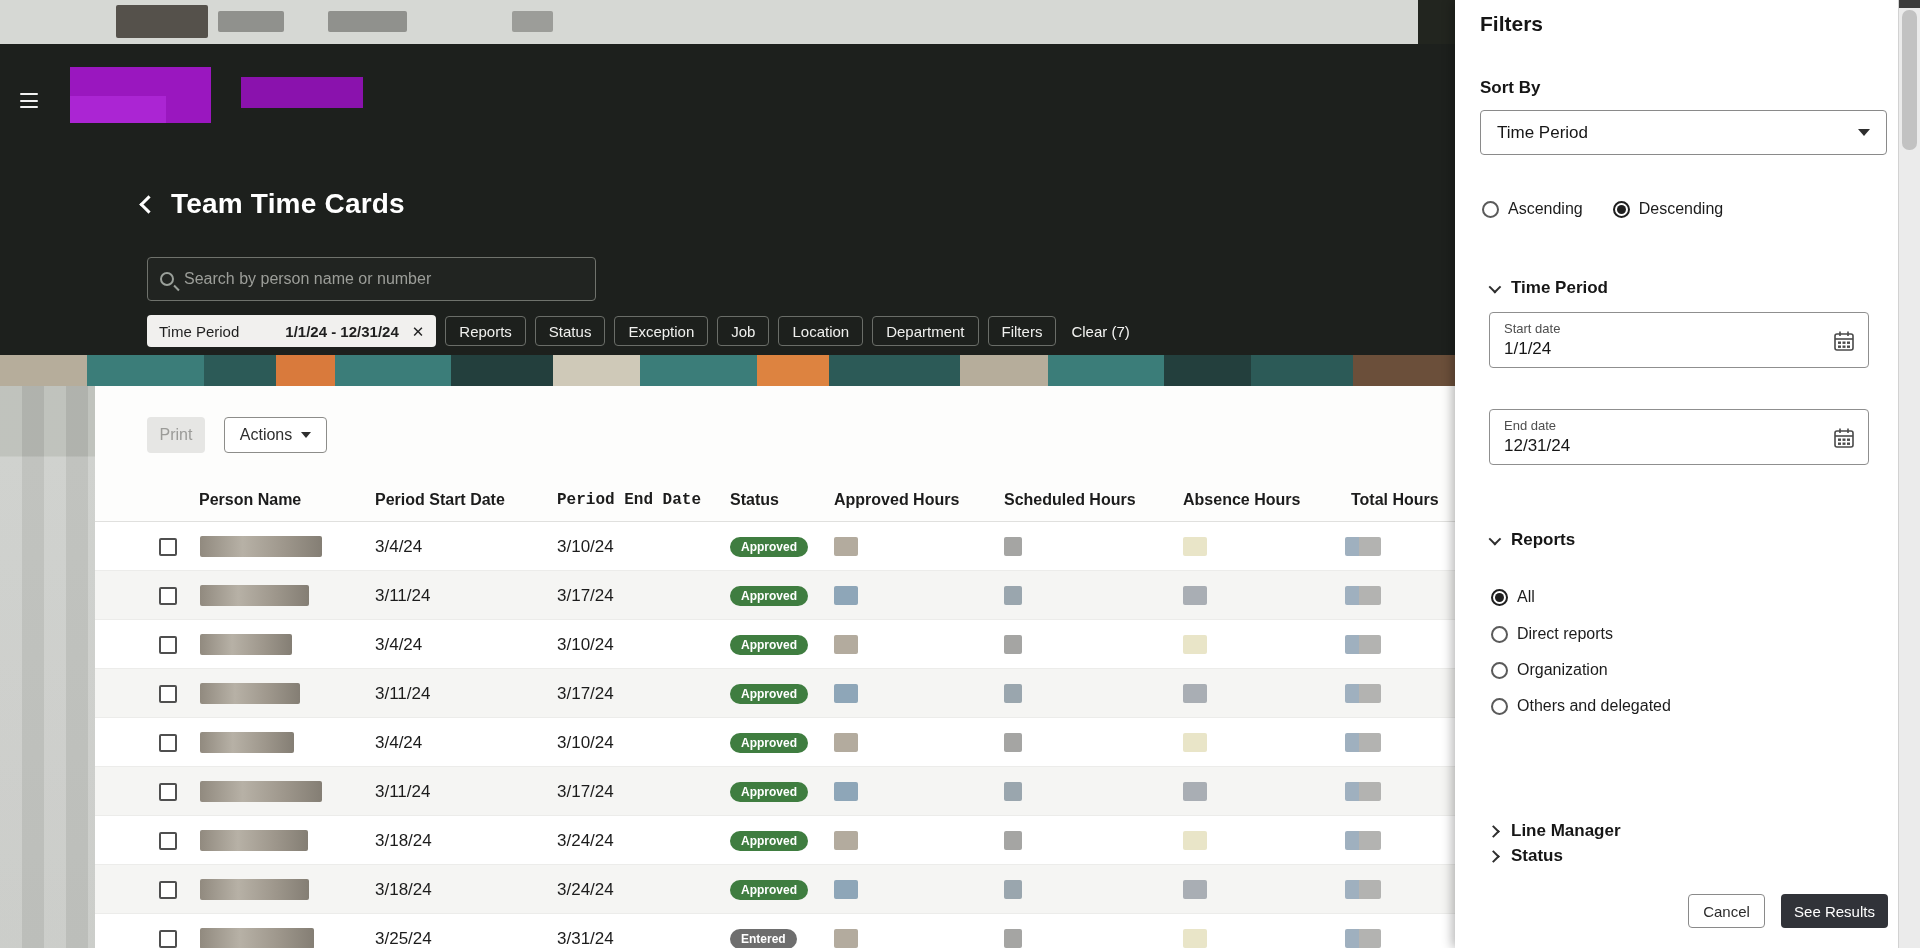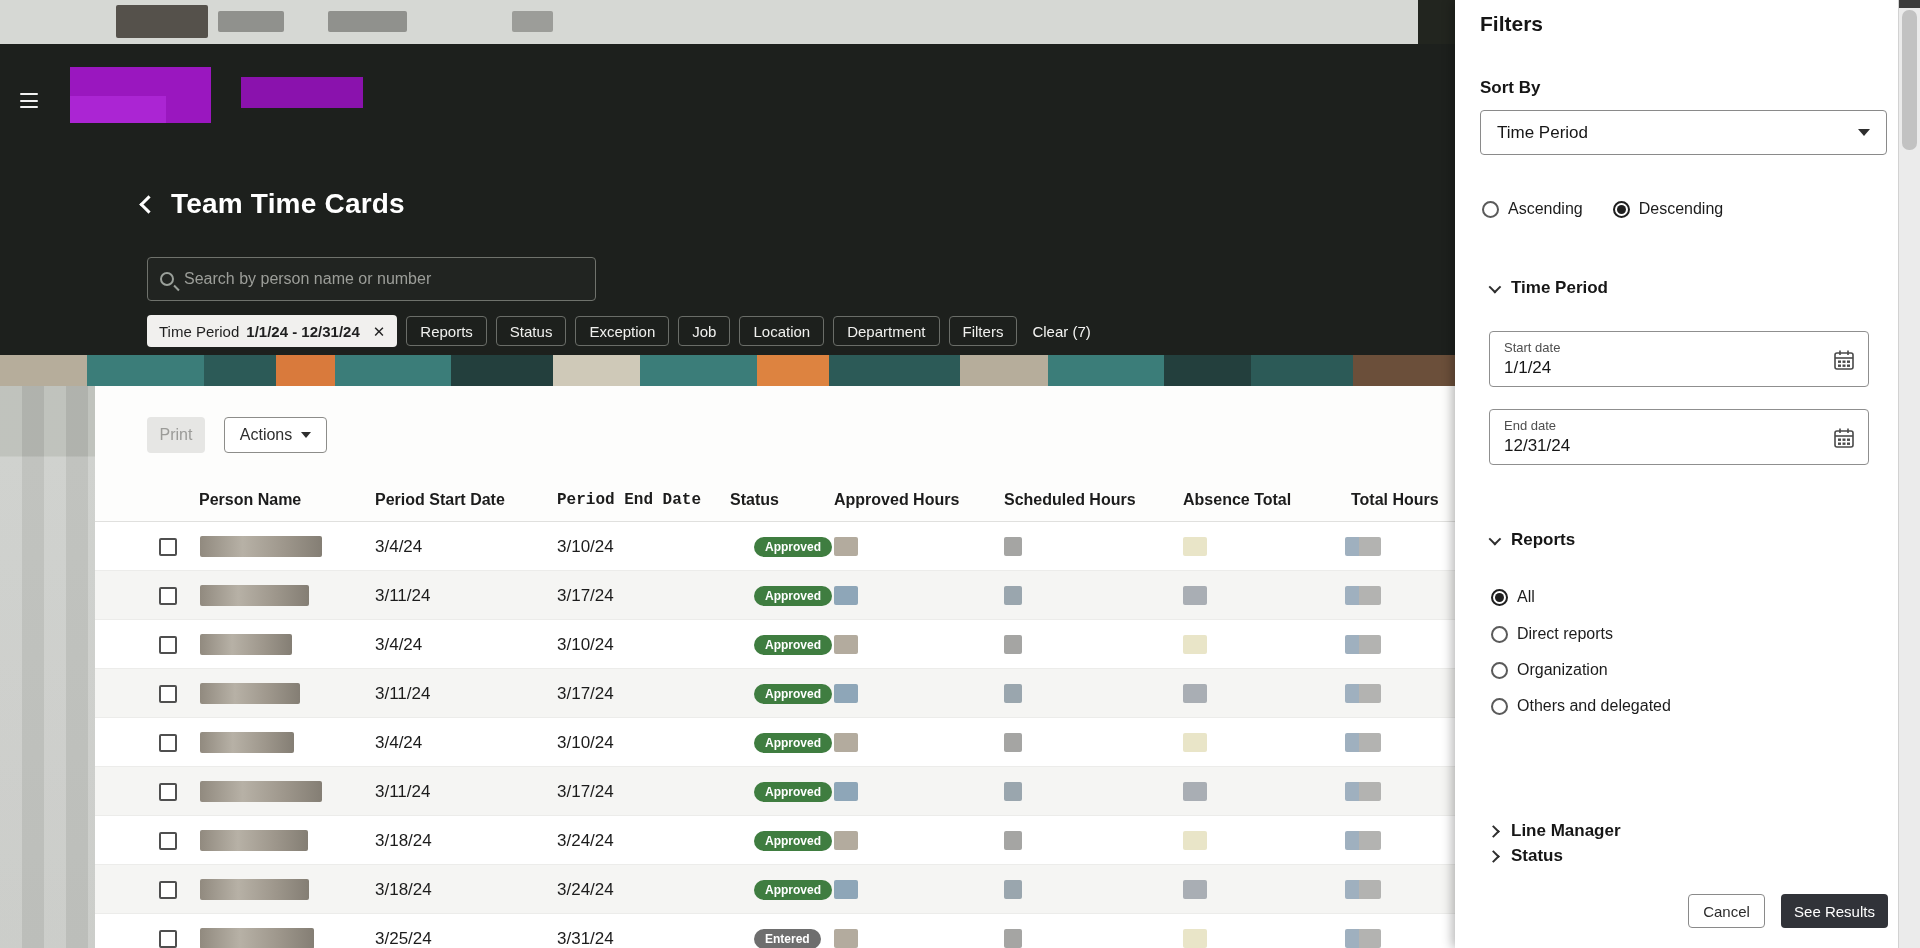--- a/index.html
+++ b/index.html
@@ -29,21 +29,21 @@
   .page-title { color:#fff; font-size:28px; font-weight:bold; letter-spacing:.2px; }
 
   .search-box { position:absolute; left:147px; top:213px; width:449px; height:44px; border:1px solid #6f726c; border-radius:4px; display:flex; align-items:center; padding:0 12px; gap:10px; background:rgba(255,255,255,0.02); }
   .search-icon { position:relative; width:14px; height:14px; border:2px solid #9aa09a; border-radius:50%; flex:0 0 auto; }
   .search-icon::after { content:""; position:absolute; width:7px; height:2px; background:#9aa09a; transform:rotate(45deg); left:11px; top:13px; }
   .search-input { flex:1; background:transparent; border:none; outline:none; color:#e8e8e8; font-size:16px; font-family:"Liberation Sans",sans-serif; }
   .search-input::placeholder { color:#9c9e99; }
 
   .chips-row { position:absolute; left:147px; top:270px; height:34px; display:flex; align-items:center; gap:9px; }
   .chip { height:32px; background:#f1f0ee; border-radius:4px; display:flex; align-items:center; gap:7px; padding:0 12px; color:#1f1f1f; font-size:15px; cursor:pointer; }
-  .chip b { font-weight:bold; }
+  .chip b { font-weight:bold;margin-left:39px; }
   .chip-close { margin-left:6px; font-size:15px; color:#1f1f1f; cursor:pointer; line-height:1; }
   .fbtn { height:30px; background:transparent; border:1px solid #6a6d68; border-radius:4px; color:#f0f0ee; font-size:15px; padding:0 13px; cursor:pointer; font-family:"Liberation Sans",sans-serif; }
   .clear-link { color:#f5f5f3; font-size:15px; margin-left:6px; cursor:pointer; white-space:nowrap; }
 
   
   .mural { position:absolute; left:0; top:355px; width:1455px; height:31px;
     background:linear-gradient(90deg,
       #b6ad9b 0%,#b6ad9b 6%,#3b7d79 6%,#3b7d79 14%,#2c5a57 14%,#2c5a57 19%,
       #d97a3c 19%,#d97a3c 23%,#3b7d79 23%,#3b7d79 31%,#233f3d 31%,#233f3d 38%,
       #cfc9b8 38%,#cfc9b8 44%,#3b7d79 44%,#3b7d79 52%,#dd8340 52%,#dd8340 57%,
@@ -63,21 +63,21 @@
   .thead { position:absolute; left:0; top:92px; width:1360px; height:44px; border-bottom:1px solid #e0e0de; }
   .th { position:absolute; top:0; height:44px; display:flex; align-items:center; font-weight:bold; font-size:16px; color:#1c1c1c; white-space:nowrap; }
   .rows { position:absolute; left:0; top:136px; width:1360px; }
   .row { position:relative; height:49px; border-bottom:1px solid #ececea; background:#fff; }
   .row:nth-child(even) { background:#f5f5f3; }
   .cell { position:absolute; top:0; height:49px; display:flex; align-items:center; font-size:17px; color:#1c1c1c; }
   .c-check  { left:64px; }
   .c-name   { left:105px; }
   .c-start  { left:280px; }
   .c-end    { left:462px; }
-  .c-status { left:659px; }
+  .c-status { left:635px; }
   .c-rep    { left:739px; }
   .c-sch    { left:909px; }
   .c-abs    { left:1088px; }
   .c-tot    { left:1250px; } .th-name { left:104px; } .th-start { left:280px; } .th-end { left:462px;font-family:Liberation Mono, monospace; }
   .th-status{ left:635px; } .th-rep { left:739px; } .th-sch { left:909px; } .th-abs { left:1088px; } .th-tot { left:1256px; }
 
   .cbox { width:18px; height:18px; border:2px solid #4f4f4f; border-radius:2px; background:#fff; cursor:pointer; }
   .nameblock { height:21px; border-radius:2px;
     background:linear-gradient(90deg,#918a7f,#b7b1a6 35%,#9d968b 70%,#847e74); }
   .pill { display:inline-block; padding:3px 11px; border-radius:11px; font-size:12px; font-weight:bold; color:#fff; background:#3f7d40; line-height:14px; }
@@ -184,21 +184,21 @@
       <span class="caret-down"></span>
     </div>
 
     <div class="thead">
       <div class="th th-name">Person Name</div>
       <div class="th th-start">Period Start Date</div>
       <div class="th th-end">Period End Date</div>
       <div class="th th-status">Status</div>
       <div class="th th-rep">Approved Hours</div>
       <div class="th th-sch">Scheduled Hours</div>
-      <div class="th th-abs">Absence Total</div>
+      <div class="th th-abs">Absence Hours</div>
       <div class="th th-tot">Total Hours</div>
     </div>
 
     <div class="rows">
 
       <div class="row">
         <div class="cell c-check">
             <span class="cbox"></span>
           </div>
         <div class="cell c-name">
@@ -452,21 +452,21 @@
         <span class="radio checked"></span>
         <span>Descending</span>
       </span>
     </div>
 
     <div class="section-hd" style="top:278px">
       <span class="chev down"></span>
       <span>Time Period</span>
     </div>
 
-    <div class="date-box" style="top:331px">
+    <div class="date-box" style="top:312px">
       <span class="lbl">Start date</span>
       <input class="date-input" type="text" value="1/1/24" style="">
       <span class="cal">
         <svg width="22" height="22" viewBox="0 0 22 22" fill="none">
           <rect x="2" y="4" width="18" height="16" rx="2" stroke="#4a4a4a" stroke-width="1.6"></rect>
           <line x1="2" y1="9" x2="20" y2="9" stroke="#4a4a4a" stroke-width="1.6"></line>
           <line x1="7" y1="1.5" x2="7" y2="6" stroke="#4a4a4a" stroke-width="1.6"></line>
           <line x1="15" y1="1.5" x2="15" y2="6" stroke="#4a4a4a" stroke-width="1.6"></line>
           <rect x="5" y="11.5" width="3" height="2.4" fill="#4a4a4a"></rect>
             <rect x="9.5" y="11.5" width="3" height="2.4" fill="#4a4a4a"></rect>

